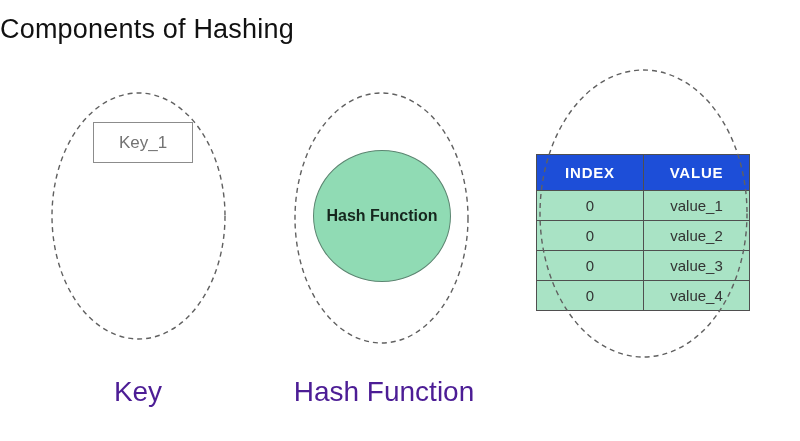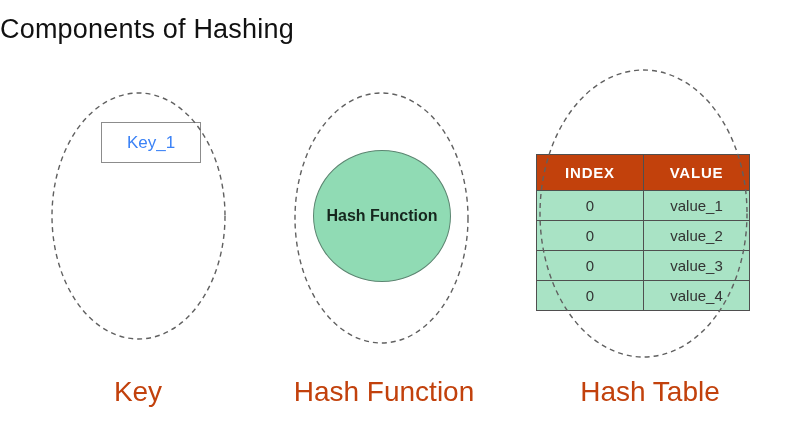--- a/index.html
+++ b/index.html
@@ -4,39 +4,39 @@
 <style>
   html,body{margin:0;padding:0;background:#ffffff;font-family:"Liberation Sans",sans-serif;}
   .canvas{position:relative;width:800px;height:441px;background:#ffffff;overflow:hidden;}
 
   .title{position:absolute;top:14px;left:0;width:100%;
          font-size:27px;font-weight:400;color:#111111;letter-spacing:0.2px;}
 
   
   .svg-overlay{position:absolute;left:0;top:0;width:800px;height:441px;z-index:5;pointer-events:none;}
 
-  .key-box{position:absolute;left:101px;width:98px;height:39px;background:#ffffff;
+  .key-box{position:absolute;left:93px;width:98px;height:39px;background:#ffffff;
            border:1px solid #8c8c8c;display:flex;align-items:center;justify-content:center;
-           font-size:17px;color:#3b82f6;z-index:2;}
+           font-size:17px;color:#737373;z-index:2;}
   .key-box.b1{top:122px}.key-box.b2{top:198px}.key-box.b3{top:272px}
 
   .hash-circle{position:absolute;left:313px;top:150px;width:138px;height:132px;border-radius:50%;
                background:#90dbb4;border:1px solid #5c8571;box-sizing:border-box;
                display:flex;align-items:center;justify-content:center;
                font-size:16px;font-weight:600;color:#16271e;z-index:2;}
 
   table.hash-table{position:absolute;left:536px;top:154px;width:213px;border-collapse:collapse;
                    z-index:2;table-layout:fixed;}
-  .hash-table th{background:#c2410c;color:#ffffff;font-weight:600;font-size:15px;
+  .hash-table th{background:#1d4ed8;color:#ffffff;font-weight:600;font-size:15px;
                  letter-spacing:0.8px;height:33px;border:1px solid #4f4f4f;text-align:center;}
   .hash-table td{background:#a9e3c5;color:#333333;font-size:15px;height:27px;
                  border:1px solid #4f4f4f;text-align:center;}
 
   .section-label{position:absolute;top:376px;transform:translateX(-50%);
-                 font-size:28px;font-weight:500;color:#c2410c;white-space:nowrap;}
+                 font-size:28px;font-weight:500;color:#4c1d95;white-space:nowrap;}
   .label-key{left:138px}
   .label-hash-function{left:384px}
   .label-hash-table{left:650px}
 </style>
 </head>
 <body>
 
 <div class="canvas">
 
   <div class="title">Components of Hashing</div>
@@ -75,21 +75,20 @@
       </tr>
       <tr>
         <td>0</td>
         <td>value_4</td>
       </tr>
     </tbody>
   </table>
 
   <div class="section-label label-key">Key</div>
   <div class="section-label label-hash-function">Hash Function</div>
-  <div class="section-label label-hash-table">Hash Table</div>
 
   <svg class="svg-overlay" viewBox="0 0 800 441" xmlns="http://www.w3.org/2000/svg">
     <ellipse cx="138.5" cy="216" rx="86.5" ry="123" fill="none" stroke="#606060" stroke-width="1.4" stroke-dasharray="5 4"></ellipse>
     <ellipse cx="381.5" cy="218" rx="86.5" ry="125" fill="none" stroke="#606060" stroke-width="1.4" stroke-dasharray="5 4"></ellipse>
     <ellipse cx="643.5" cy="213.5" rx="103.5" ry="143.5" fill="none" stroke="#606060" stroke-width="1.4" stroke-dasharray="5 4"></ellipse>
   </svg>
 
 </div>
 
 </body></html>

